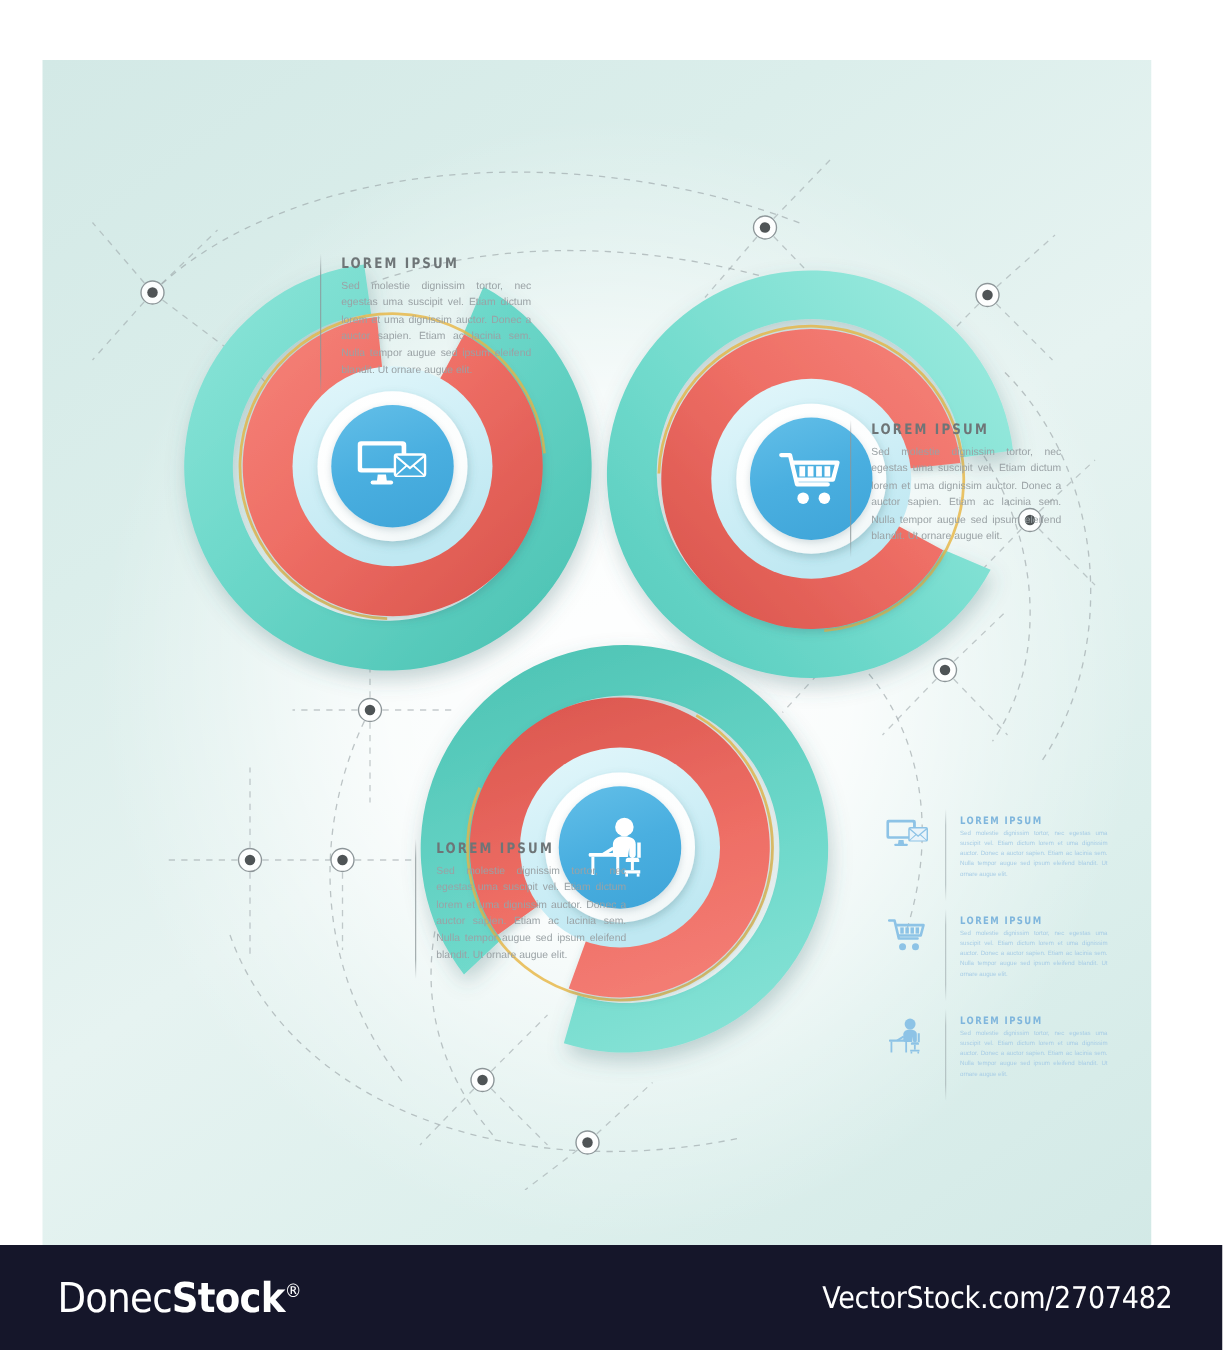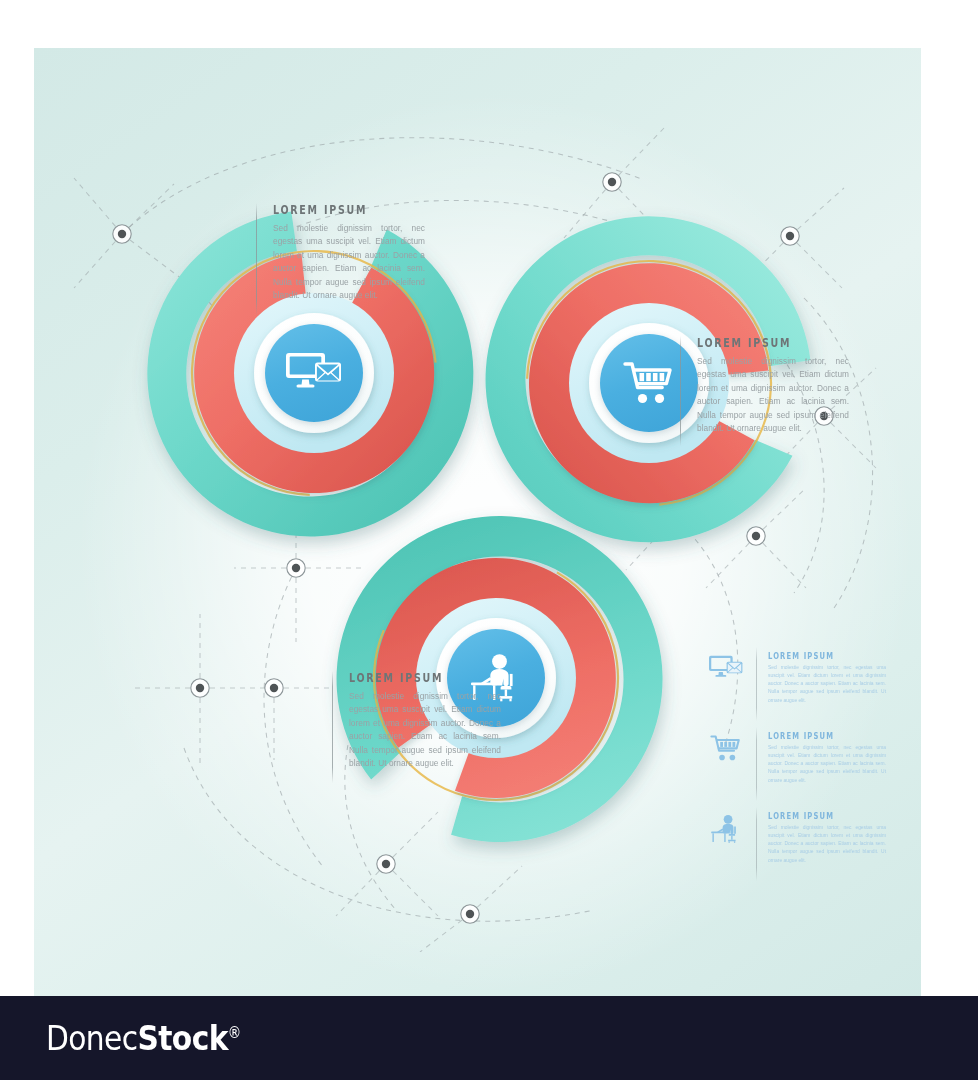--- a/index.html
+++ b/index.html
@@ -424,15 +424,16 @@
       </div>
 
     </div>
 
   </div>
 
   <div id="footer">
     <div id="brand">
       <span class="b1">Donec</span><span class="b2">Stock</span><span class="reg">®</span>
     </div>
+    <div id="urltxt">VectorStock.com/2707482</div>
   </div>
 
 </div>
 
 </body></html>

